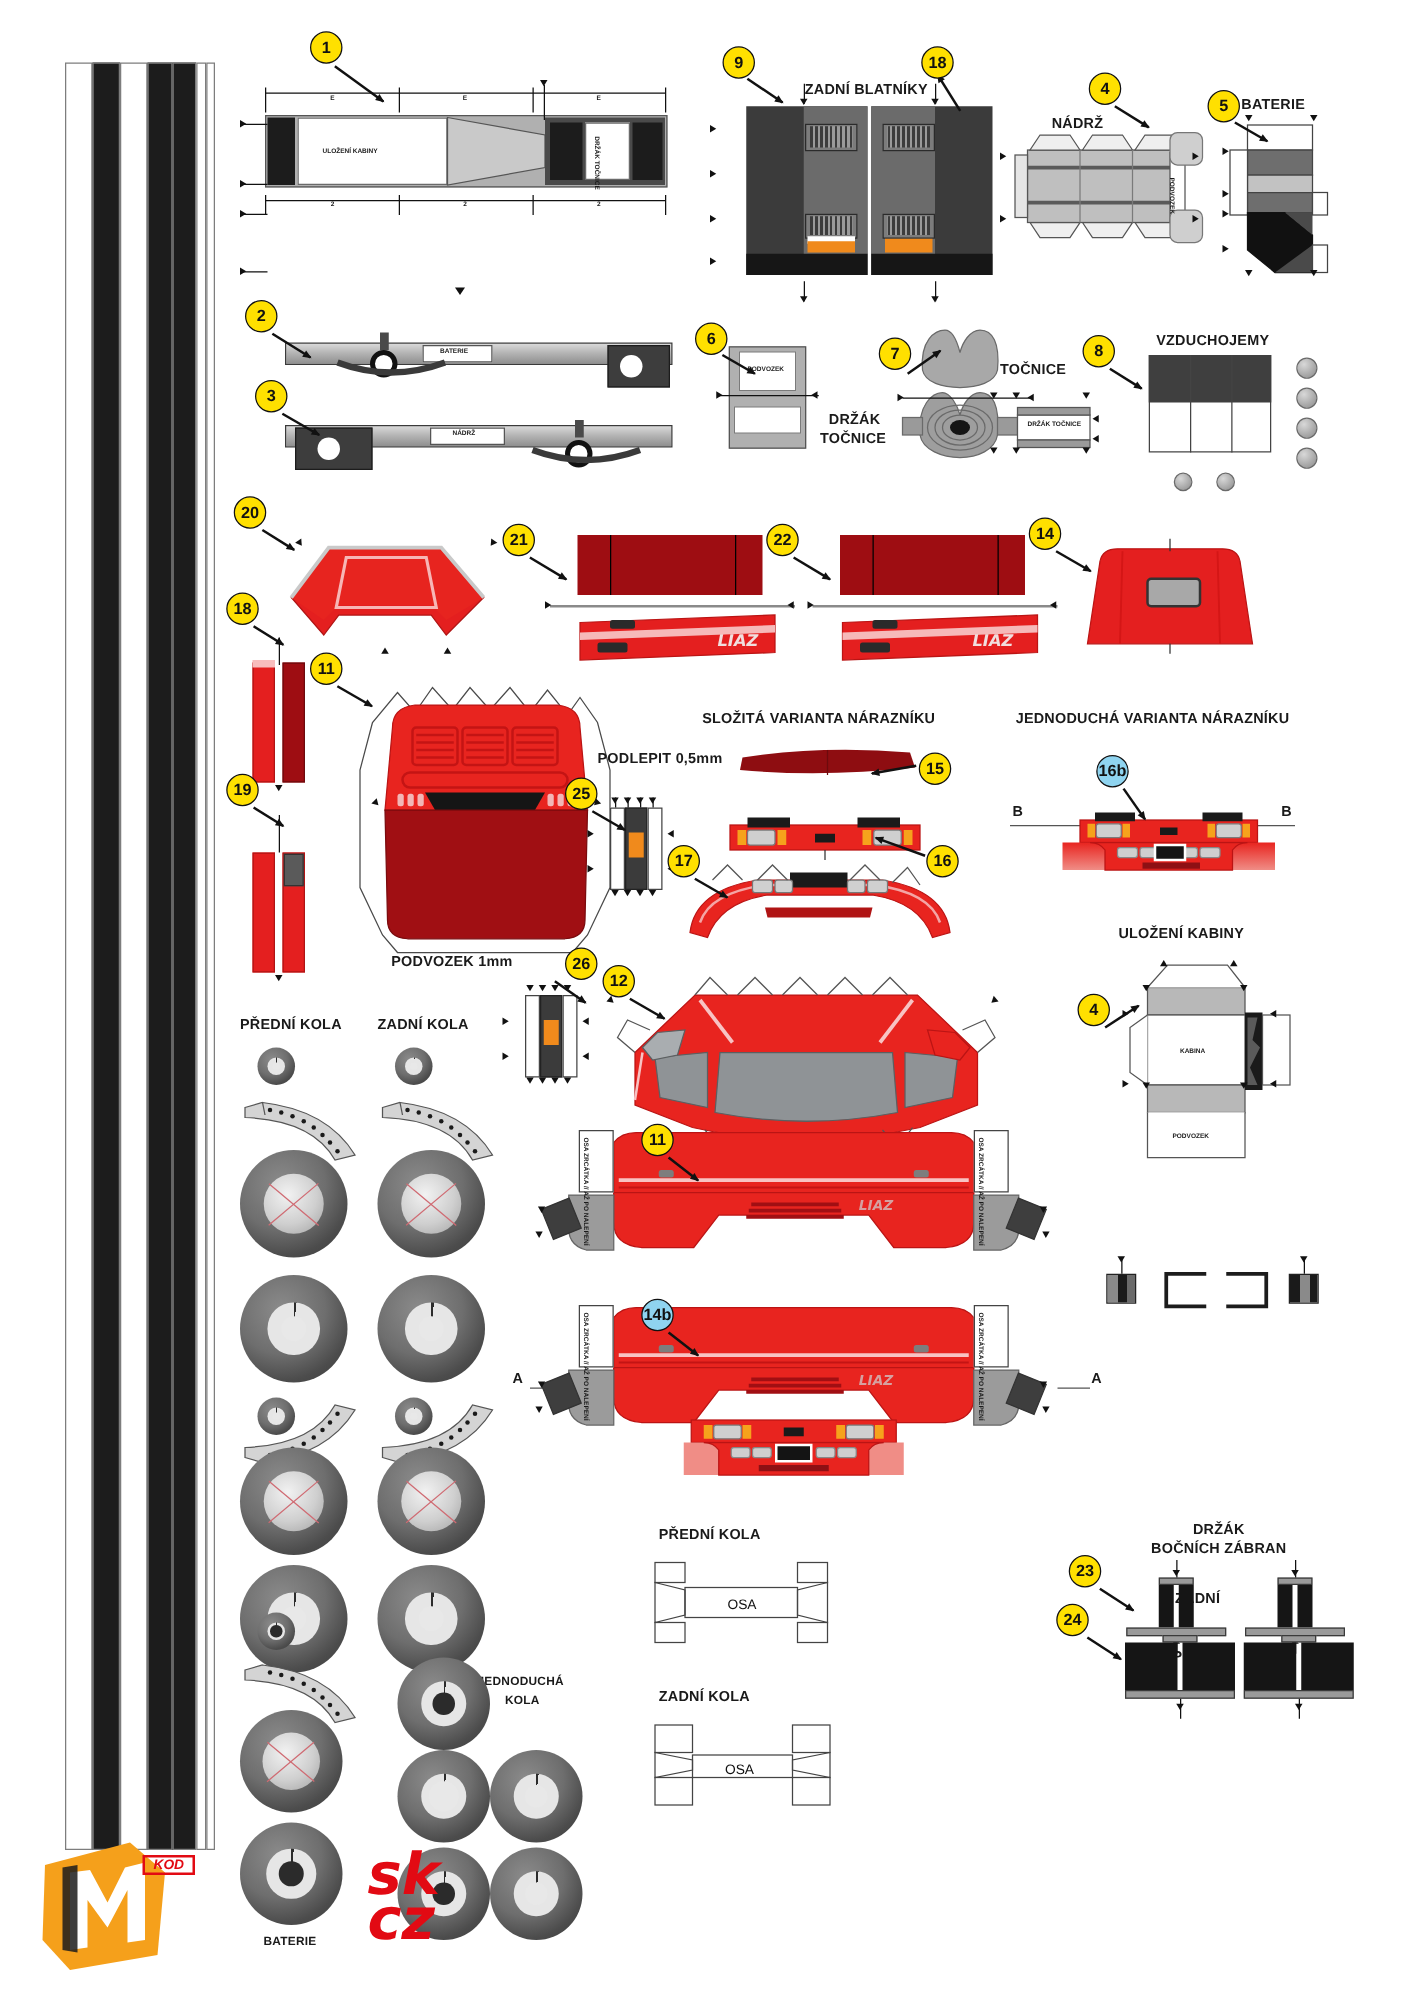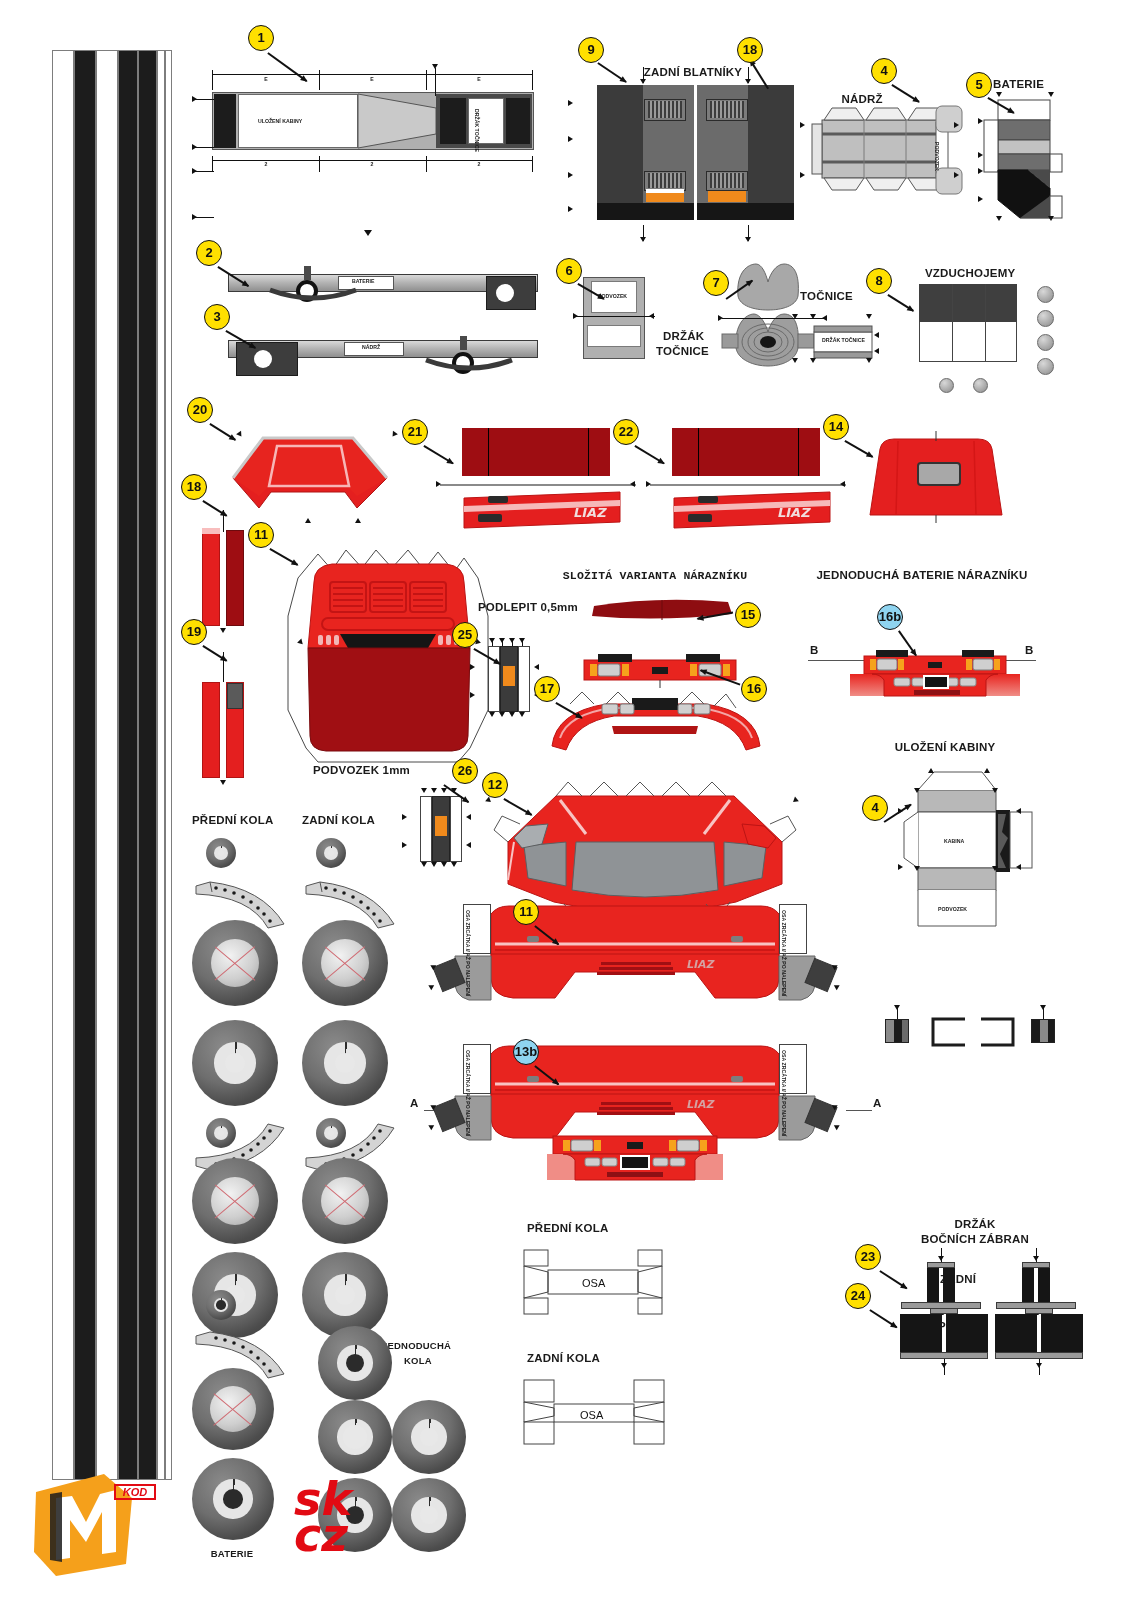--- a/index.html
+++ b/index.html
@@ -473,22 +473,22 @@
         <rect x="176" y="105" width="5" height="10" rx="2"></rect>
       </g>
 
       <path d="M30,118 L192,118 L190,206 Q190,220 174,221 L48,221 Q32,220 32,206 Z" fill="#a00f13" stroke="#7a0b0e"></path>
     </svg>
     <div class="tickd" style="left:20px;top:110px;transform:rotate(-45deg);"></div>
     <div class="tickd" style="left:196px;top:110px;transform:rotate(45deg);"></div>
   </div>
   <div class="lbl" style="left:313px;top:764px;">PODVOZEK 1mm</div>
 
-  <div class="lbl c" style="left:655px;top:569px;font-family:Liberation Mono, monospace;">SLOŽITÁ VARIANTA NÁRAZNÍKU</div>
-  <div class="lbl c" style="left:922px;top:569px;">JEDNODUCHÁ BATERIE NÁRAZNÍKU</div>
+  <div class="lbl c" style="left:655px;top:569px;">SLOŽITÁ VARIANTA NÁRAZNÍKU</div>
+  <div class="lbl c" style="left:922px;top:569px;">JEDNODUCHÁ VARIANTA NÁRAZNÍKU</div>
   <div class="lbl" style="left:478px;top:601px;">PODLEPIT 0,5mm</div>
 
   <div class="call" style="left:735px;top:602px;">15</div>
   <div class="leader" style="left:733px;top:612px;width:36px;transform:rotate(170deg);"></div>
   <div class="abs" style="left:588px;top:596px;width:150px;height:28px;">
     <svg width="150" height="28">
       <path d="M6,10 Q70,0 140,6 L144,18 Q70,26 4,20 Z" fill="#8e0d11"></path>
       <line x1="74" y1="4" x2="74" y2="24" stroke="#6d0a0d"></line>
     </svg>
   </div>
@@ -720,21 +720,21 @@
         <rect x="2" y="62" width="24" height="26" transform="rotate(-22 14 75)"></rect>
         <rect x="374" y="62" width="24" height="26" transform="rotate(22 386 75)"></rect>
       </g>
     </svg>
     <div class="tickd" style="left:-4px;top:64px;transform:rotate(-120deg);"></div>
     <div class="tickd" style="left:-6px;top:84px;transform:rotate(-120deg);"></div>
     <div class="tickd" style="left:396px;top:64px;transform:rotate(120deg);"></div>
     <div class="tickd" style="left:398px;top:84px;transform:rotate(120deg);"></div>
   </div>
 
-  <div class="call blue" style="left:513px;top:1039px;">13b</div>
+  <div class="call blue" style="left:513px;top:1039px;">14b</div>
   <div class="leader" style="left:535px;top:1065px;width:30px;transform:rotate(38deg);"></div>
   <div class="lbl c" style="left:662px;top:1056px;">JEDNODUCHÁ VARIANTA KABINY</div>
   <div class="lbl" style="left:410px;top:1097px;">A</div>
   <div class="lbl" style="left:873px;top:1097px;">A</div>
   <div class="dim" style="left:424px;top:1110px;width:30px;background:#555;"></div>
   <div class="dim" style="left:846px;top:1110px;width:26px;background:#555;"></div>
 
   <div class="abs" style="left:435px;top:1040px;width:400px;height:150px;">
     <div class="abs wht" style="left:28px;top:4px;width:28px;height:50px;border:1px solid #444;"></div>
     <div class="lbl tiny" style="left:36px;top:10px;width:14px;transform:rotate(90deg);transform-origin:0 0;line-height:6px;">OSA ZRCÁTKA // AŽ PO NALEPENÍ</div>

